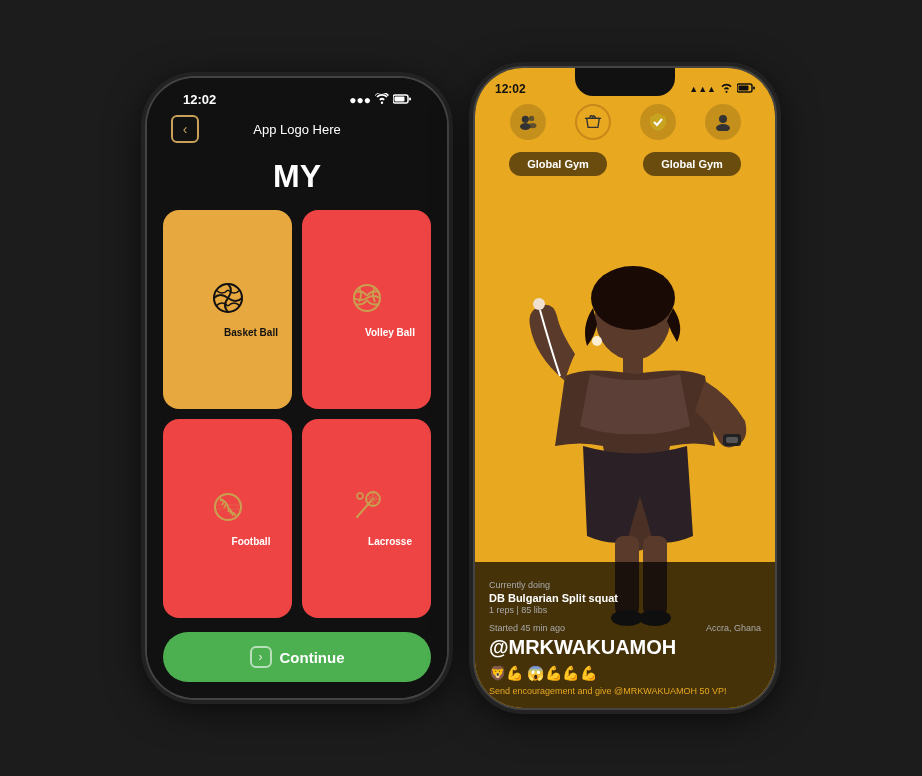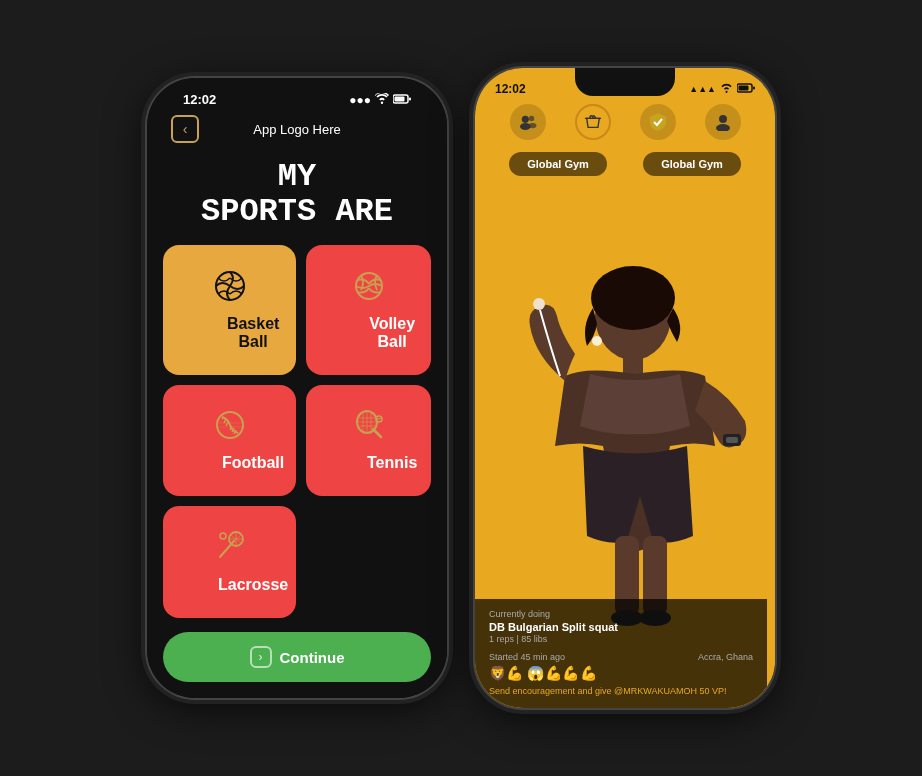--- a/index.html
+++ b/index.html
@@ -107,21 +107,20 @@
     }
 
     
     .sports-heading {
       text-align: center;
       color: #fff;
       font-size: 32px;
       font-weight: 800;
       line-height: 1.1;
       margin: 8px 0 16px;
-      font-family: Liberation Mono, monospace;
     }
 
     
     .sports-grid {
       display: grid;
       grid-template-columns: 1fr 1fr;
       gap: 10px;
       flex: 1;
     }
     .sport-card {
@@ -136,21 +135,21 @@
       cursor: pointer;
     }
     .sport-card.active {
       background: #e8a840;
     }
     .sport-card .sport-icon {
       font-size: 28px;
     }
     .sport-card .sport-label {
       color: #fff;
-      font-size: 16px;
+      font-size: 10px;
       font-weight: 600;
       text-align: center;
       margin-left: 47px;
     }
     .sport-card.active .sport-label {
       color: #111;
     }
 
     
     .continue-btn {
@@ -261,23 +260,23 @@
       overflow: hidden;
     }
     .athlete-bg {
       position: absolute;
       inset: 0;
       background: #e8a820;
     }
     
     .workout-overlay {
       position: absolute;
-      bottom: 0; left: 0; right: 8px;
+      bottom: 0; left: 0; right: 0;
       background: rgba(0,0,0,0.7);
-      padding: 10px 14px 12px;
+      padding: 18px 14px 12px;
       border-radius: 0;
     }
     .currently-doing {
       font-size: 9px;
       color: #aaa;
       font-weight: 500;
       margin-bottom: 2px;
     }
     .exercise-name {
       font-size: 11px;
@@ -353,21 +352,20 @@
       </div>
 
       <div class="top-nav">
         <div class="back-btn">‹</div>
         <span class="app-logo-text">App Logo Here</span>
         <div style="width:28px"></div>
       </div>
 
       <div class="sports-heading">
         <span>MY</span><br>
-        <span>SPORTS ARE</span>
       </div>
 
       <div class="sports-grid">
 
         <div class="sport-card active">
           <span class="sport-icon">
             <svg class="basketball-svg" viewBox="0 0 32 32" fill="none">
               <circle cx="16" cy="16" r="14" stroke="#111" stroke-width="2" fill="none"></circle>
               <path d="M2 16 Q8 10 16 16 Q24 22 30 16" stroke="#111" stroke-width="2" fill="none"></path>
               <path d="M16 2 Q22 8 16 16 Q10 24 16 30" stroke="#111" stroke-width="2" fill="none"></path>
@@ -411,41 +409,20 @@
               <path d="M18 17 L16 21" stroke="#c8a050" stroke-width="1.5"></path>
               <path d="M20 19 L18 23" stroke="#c8a050" stroke-width="1.5"></path>
               <path d="M22 21 L20 25" stroke="#c8a050" stroke-width="1.5"></path>
               <path d="M4 14 L28 14" stroke="#c8a050" stroke-width="1" opacity="0.3"></path>
               <path d="M4 18 L28 18" stroke="#c8a050" stroke-width="1" opacity="0.3"></path>
             </svg>
           </span>
           <span class="sport-label">Football</span>
         </div>
 
-        <div class="sport-card">
-          <span class="sport-icon">
-            <svg class="tennis-svg" viewBox="0 0 32 32" fill="none">
-
-              <line x1="20" y1="20" x2="28" y2="28" stroke="#c8a050" stroke-width="2.5" stroke-linecap="round"></line>
-
-              <ellipse cx="14" cy="13" rx="10" ry="11" stroke="#c8a050" stroke-width="2" fill="none"></ellipse>
-
-              <line x1="14" y1="3" x2="14" y2="23" stroke="#c8a050" stroke-width="1" opacity="0.6"></line>
-              <line x1="10" y1="4" x2="10" y2="22" stroke="#c8a050" stroke-width="1" opacity="0.6"></line>
-              <line x1="18" y1="4" x2="18" y2="22" stroke="#c8a050" stroke-width="1" opacity="0.6"></line>
-              <line x1="4" y1="13" x2="24" y2="13" stroke="#c8a050" stroke-width="1" opacity="0.6"></line>
-              <line x1="5" y1="9" x2="23" y2="9" stroke="#c8a050" stroke-width="1" opacity="0.6"></line>
-              <line x1="5" y1="17" x2="23" y2="17" stroke="#c8a050" stroke-width="1" opacity="0.6"></line>
-
-              <circle cx="26" cy="10" r="3" stroke="#c8a050" stroke-width="1.5" fill="none"></circle>
-              <path d="M24 9 Q26 11 28 9" stroke="#c8a050" stroke-width="1" fill="none"></path>
-            </svg>
-          </span>
-          <span class="sport-label">Tennis</span>
-        </div>
 
         <div class="sport-card">
           <span class="sport-icon">
             <svg class="lacrosse-svg" viewBox="0 0 32 32" fill="none">
 
               <line x1="6" y1="26" x2="20" y2="10" stroke="#c8a050" stroke-width="2" stroke-linecap="round"></line>
 
               <circle cx="22" cy="8" r="7" stroke="#c8a050" stroke-width="1.8" fill="none"></circle>
 
               <line x1="16" y1="8" x2="28" y2="8" stroke="#c8a050" stroke-width="1" opacity="0.7"></line>
@@ -568,20 +545,21 @@
         </svg>
 
         <div class="workout-overlay">
           <div class="currently-doing">Currently doing</div>
           <div class="exercise-name">DB Bulgarian Split squat</div>
           <div class="exercise-stats">1 reps  |  85 libs</div>
           <div class="started-row">
             <span class="started-text">Started 45 min ago</span>
             <span class="location-text">Accra, Ghana</span>
           </div>
+          <div class="username">@MRKWAKUAMOH</div>
           <div class="emoji-row">🦁💪 😱💪💪💪</div>
           <div class="encourage-text">
             <span>Send encouragement and  give @MRKWAKUAMOH 50 VP!</span>
           </div>
         </div>
       </div>
 
     </div>
   </div>
 

